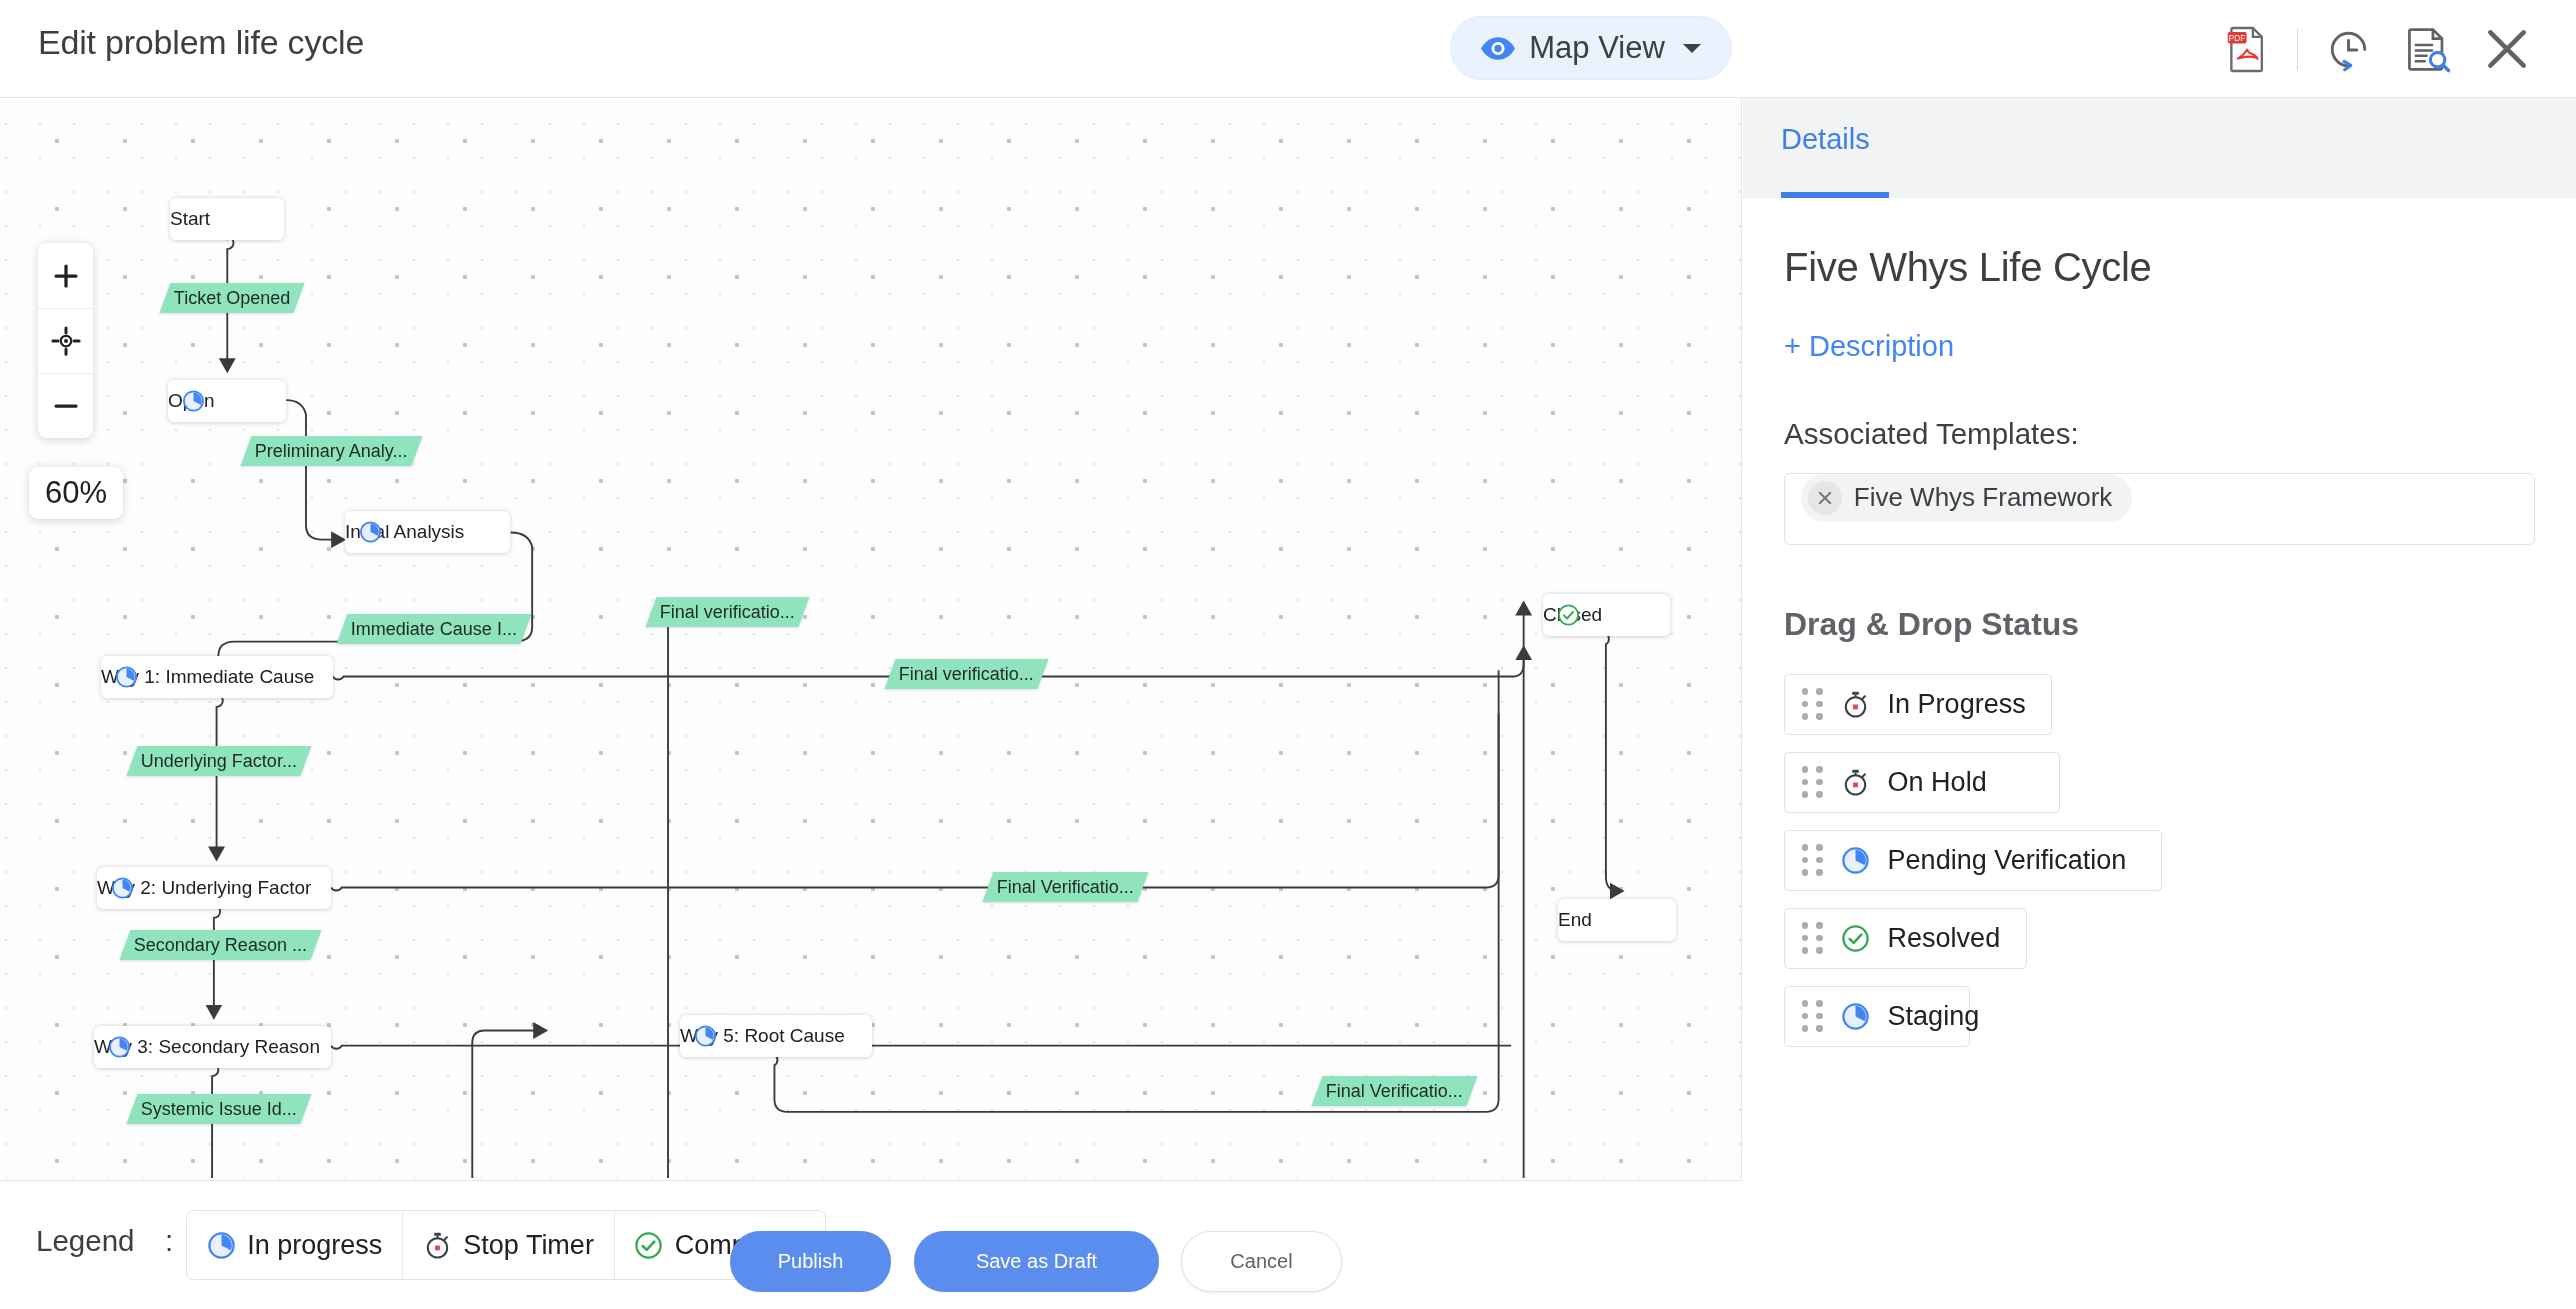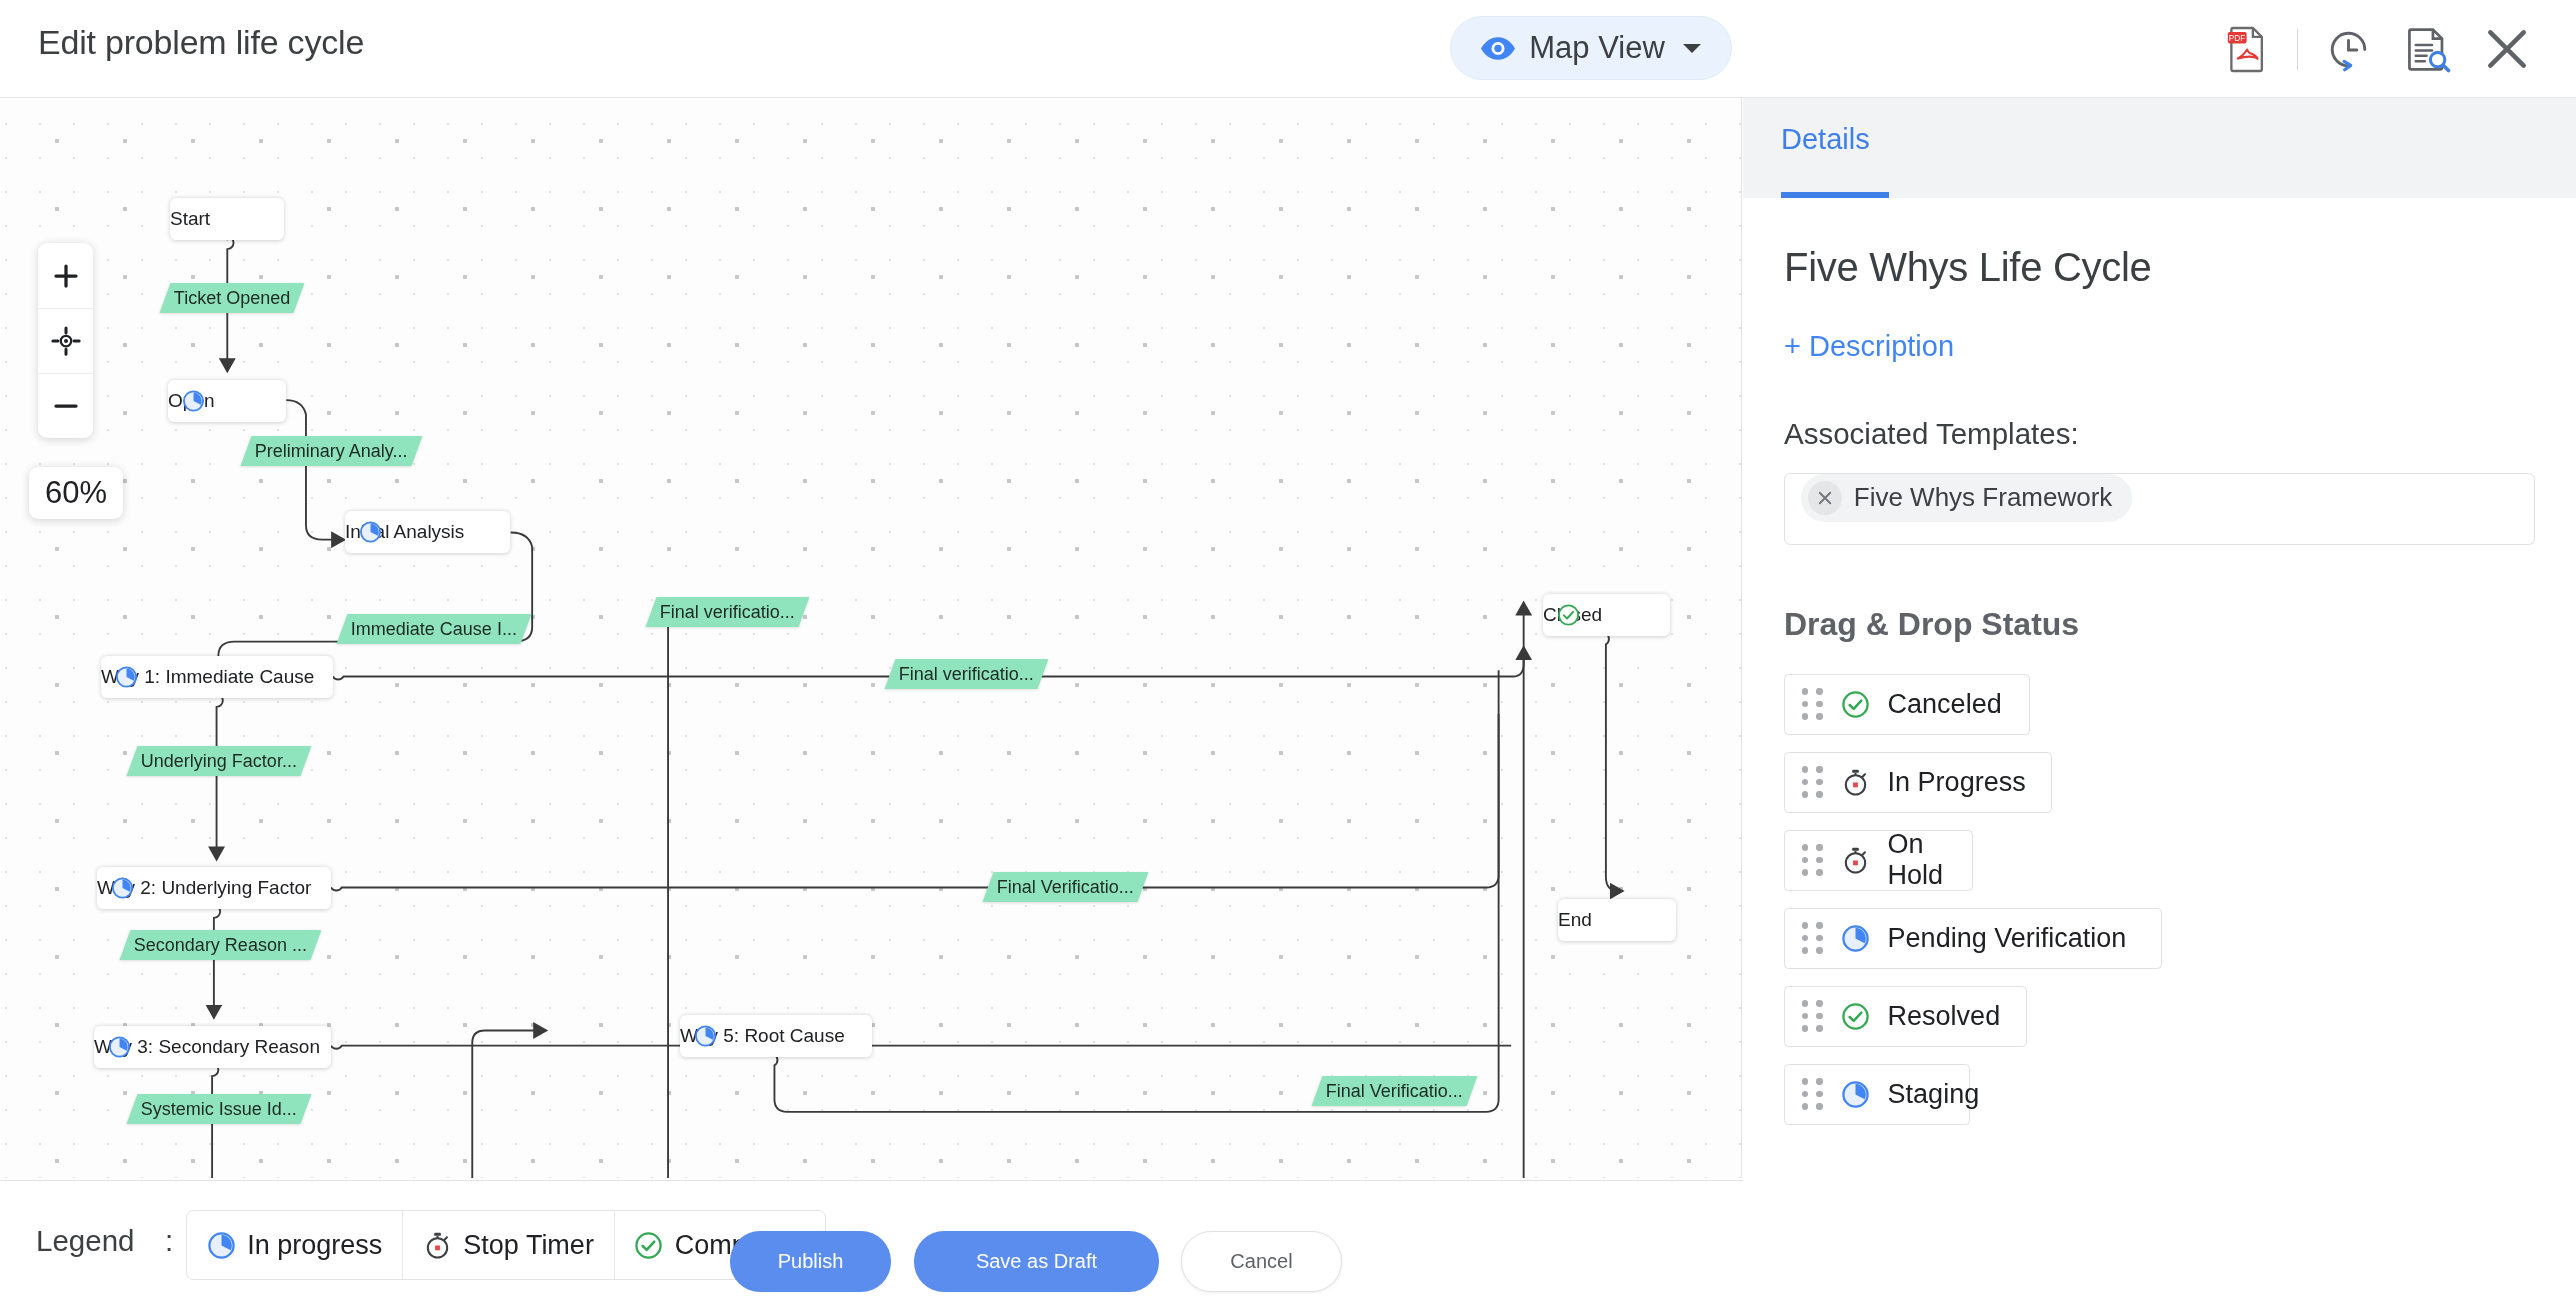--- a/index.html
+++ b/index.html
@@ -392,58 +392,41 @@
             <svg width="18" height="18" viewBox="0 0 24 24">
                 <path d="M5 5l14 14M19 5L5 19" stroke="#70757a" stroke-width="2.4" stroke-linecap="round"></path>
               </svg>
           </span>
           <span class="tmpl-name">Five Whys Framework</span>
         </div>
       </div>
 
       <div class="dd-title">Drag &amp; Drop Status</div>
       <div class="dd-list" id="status-list">
-          <div class="dd-item" style="width: 246px;">
-            <span class="grip">
-              <i></i>
-              <i></i>
-              <i></i>
-              <i></i>
-              <i></i>
-              <i></i>
-            </span>
-            <span style="display:flex">
-              <svg width="29" height="29" viewBox="0 0 24 24">
-      <circle cx="12" cy="12" r="10" fill="#fff" stroke="#34a853" stroke-width="1.9"></circle>
-      <path d="M7.2 12.4l3.3 3.3 6.3-6.9" fill="none" stroke="#34a853" stroke-width="2.1" stroke-linecap="round" stroke-linejoin="round"></path>
-              </svg>
-            </span>
-            <span class="dd-label">Canceled</span>
-          </div>
           <div class="dd-item" style="width: 268px;">
             <span class="grip">
               <i></i>
               <i></i>
               <i></i>
               <i></i>
               <i></i>
               <i></i>
             </span>
             <span style="display:flex">
               <svg width="29" height="29" viewBox="0 0 24 24">
       <circle cx="12" cy="14" r="8" fill="#fff" stroke="#3c4043" stroke-width="1.7"></circle>
       <rect x="9.2" y="1.4" width="5.6" height="2.6" rx="1" fill="#3c4043"></rect>
       <path d="M12 4v2.4" stroke="#3c4043" stroke-width="1.7"></path>
       <path d="M17.8 7.2l2-2" stroke="#3c4043" stroke-width="1.7" stroke-linecap="round"></path>
       <rect x="10" y="12" width="4" height="4" fill="#e5484d"></rect>
               </svg>
             </span>
             <span class="dd-label">In Progress</span>
           </div>
-          <div class="dd-item" style="width: 189px;">
+          <div class="dd-item" style="width: 276px;">
             <span class="grip">
               <i></i>
               <i></i>
               <i></i>
               <i></i>
               <i></i>
               <i></i>
             </span>
             <span style="display:flex">
               <svg width="29" height="29" viewBox="0 0 24 24">

